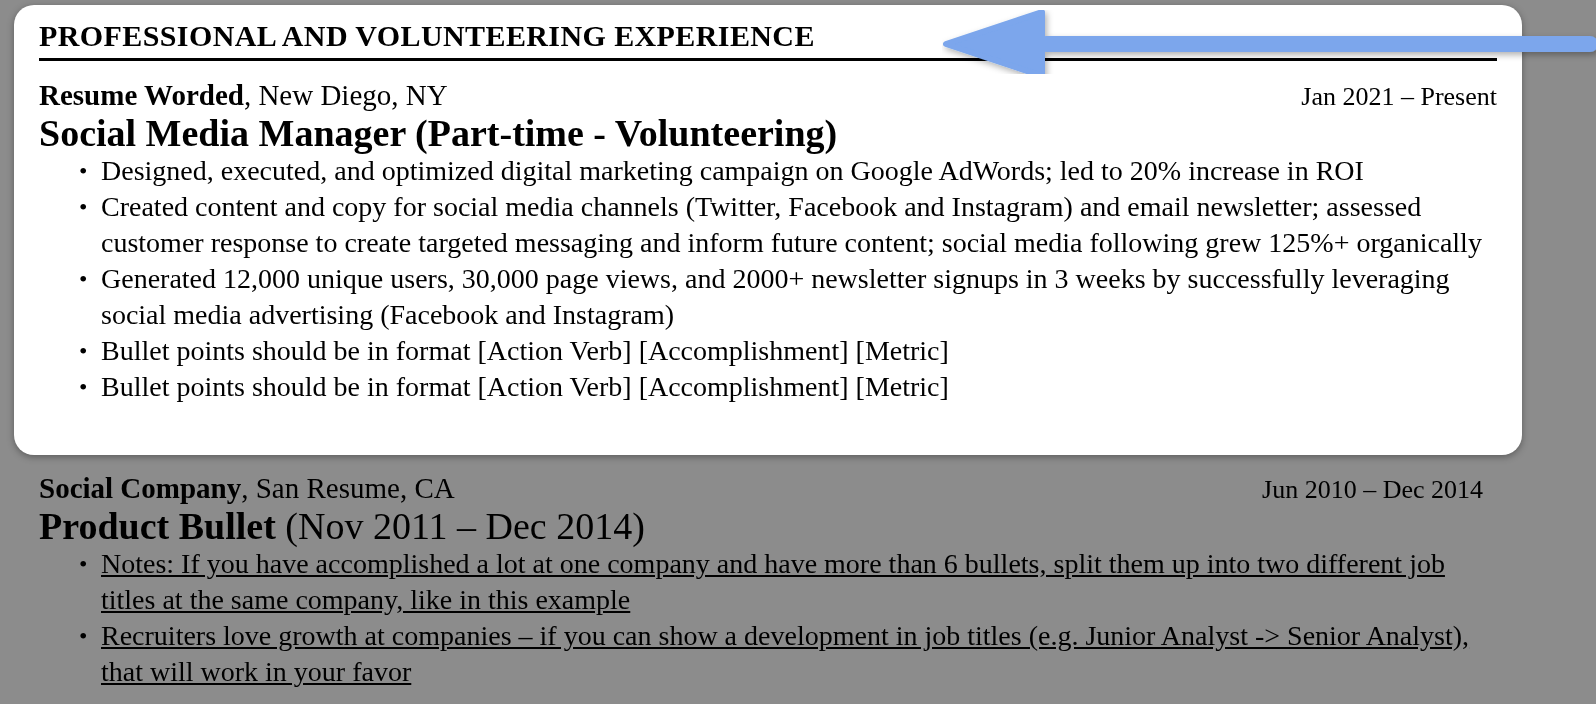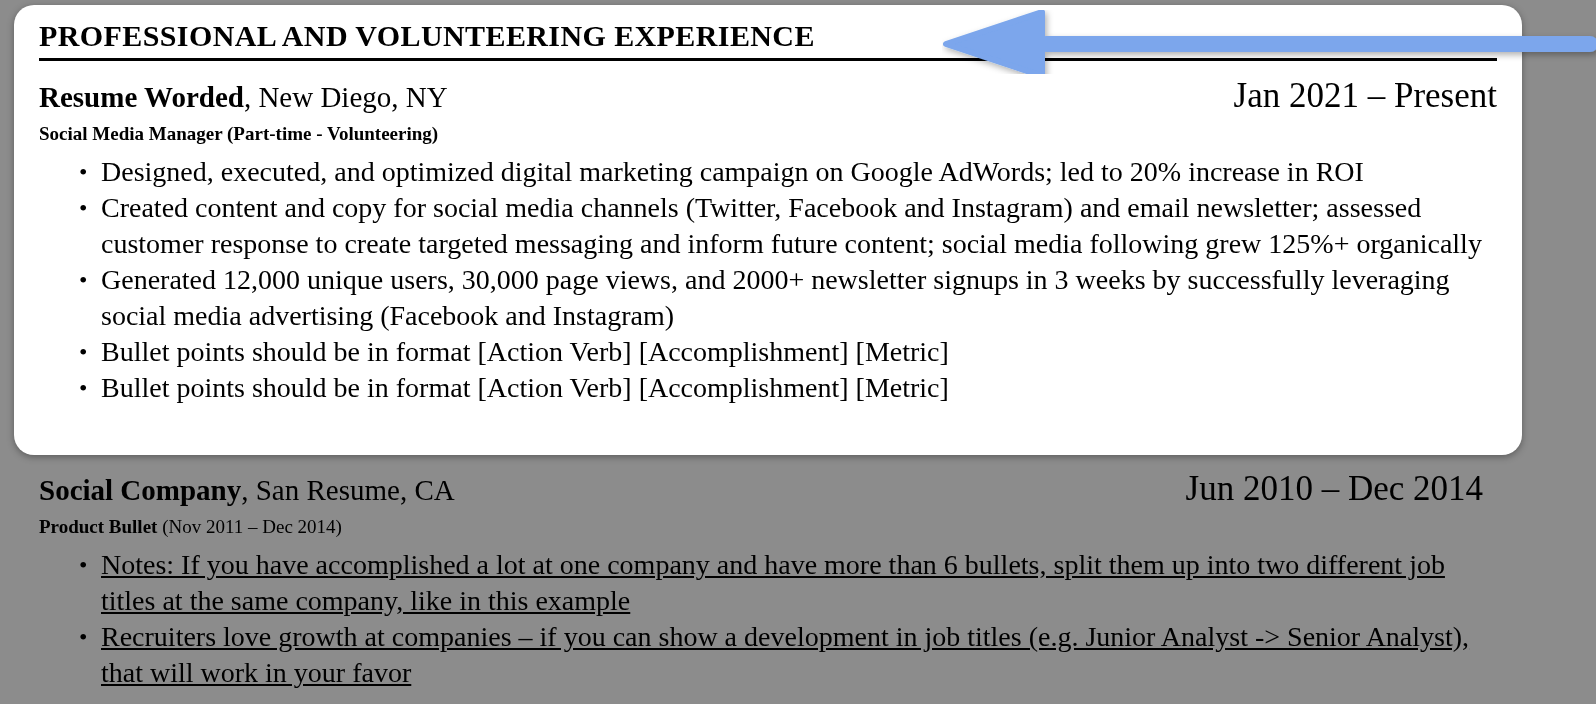--- a/index.html
+++ b/index.html
@@ -64,24 +64,24 @@
     white-space: nowrap;
   }
   .entry-head .company {
     font-weight: bold;
   }
   .entry-head .location {
     font-weight: normal;
   }
   .entry-head .dates {
     font-weight: normal;
-    font-size: 35px;
+    font-size: 26px;
   }
   .role-line {
-    font-size: 19px;
+    font-size: 38px;
     line-height: 36px;
     white-space: nowrap;
   }
   .role-line .role {
     font-weight: bold;
   }
   .role-line .role-dates {
     font-weight: normal;
     margin-top: 16px;
   }

